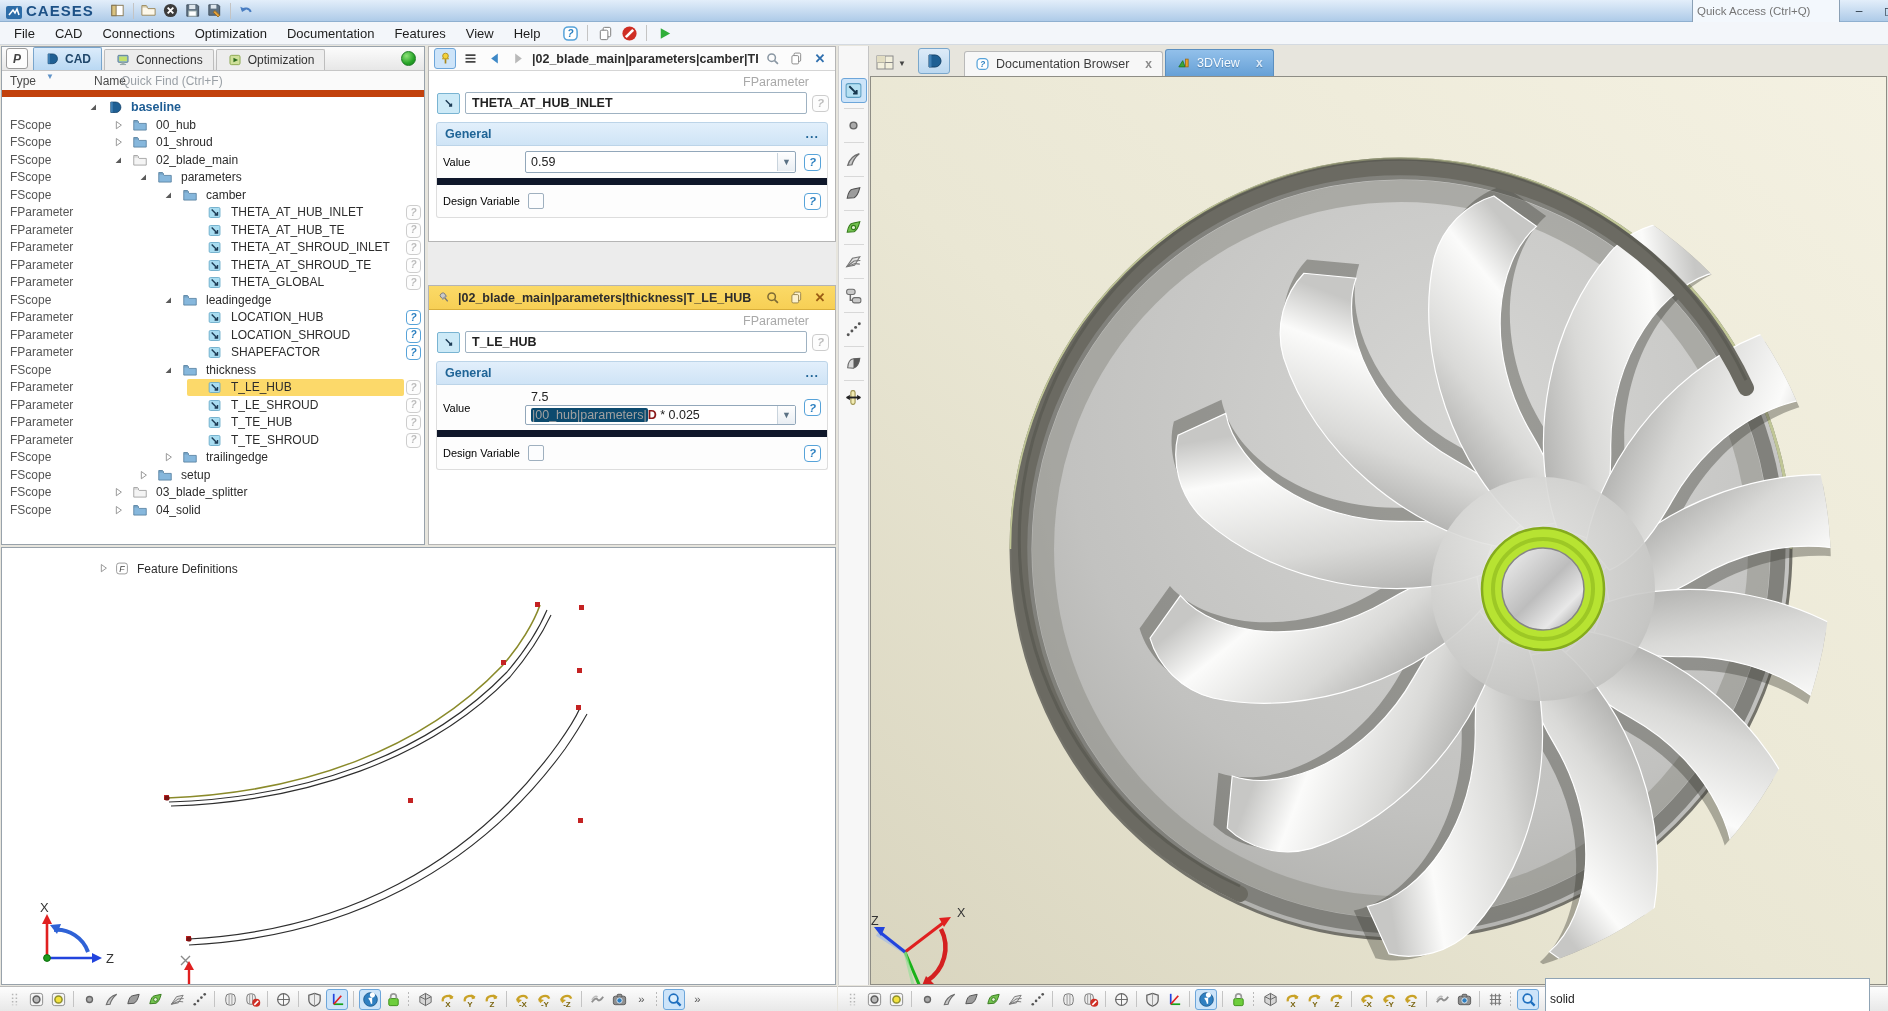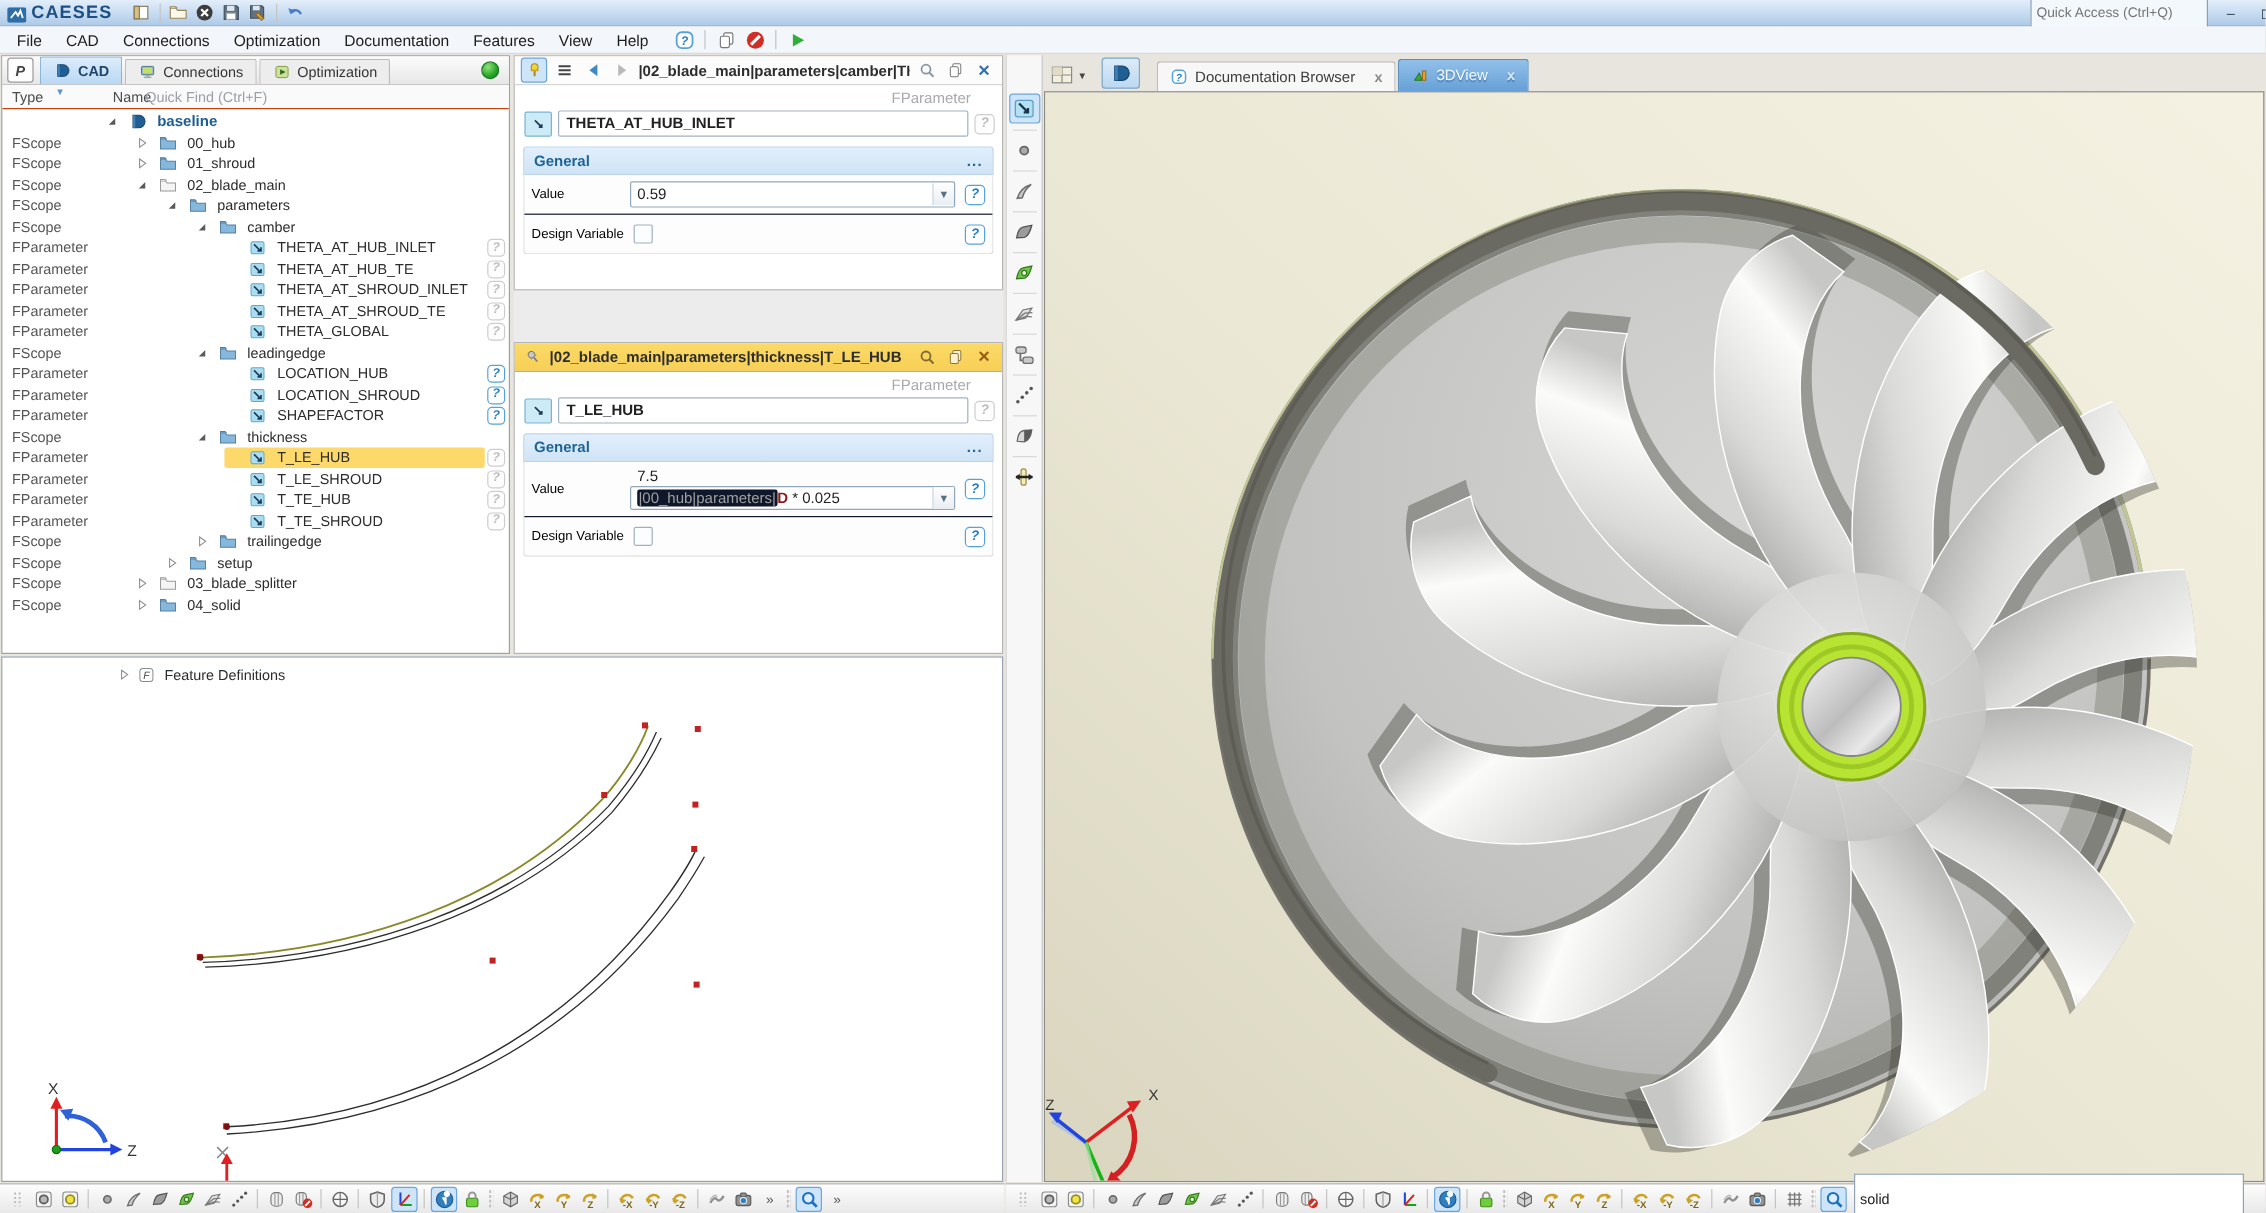--- a/index.html
+++ b/index.html
@@ -29,21 +29,21 @@
   box-sizing:border-box;display:flex;flex-direction:column}
 #ltabs{height:23px;background:linear-gradient(#fcfcfc,#e7e7e7);border-bottom:1px solid #c6c6c6;display:flex;align-items:flex-end;padding-left:3px;position:relative}
 .ltab{display:flex;align-items:center;gap:5px;height:20px;padding:0 10px;font-size:12px;color:#333;
   border:1px solid #bdbdbd;border-bottom:none;background:#ededed;margin-right:2px;border-radius:2px 2px 0 0}
 .ltab.active{background:linear-gradient(#dcecfb,#b9d8f3);border-color:#79a5cc;height:22px;font-weight:bold;color:#20476b}
 .ltab svg{width:16px;height:14px}
 #pbtn{width:20px;height:19px;border:1px solid #9b9b9b;border-radius:3px;background:#fdfdfd;display:flex;align-items:center;justify-content:center;
   font-weight:bold;font-style:italic;font-size:12px;color:#444;margin:0 5px 1px 1px}
 #kernel-light{position:absolute;right:8px;top:4px;width:13px;height:13px;border-radius:50%;
   background:radial-gradient(circle at 35% 30%,#8fe37a,#27a427 60%,#157c1c);border:1px solid #1c7a22}
-#tree-header{height:19px;display:flex;align-items:center;font-size:12px;color:#4a4a4a;background:#fafafa;border-bottom:1px solid #c2410c;position:relative}
+#tree-header{height:19px;display:flex;align-items:center;font-size:12px;color:#4a4a4a;background:#fafafa;border-bottom:7px solid #c2410c;position:relative}
 #col-type{position:absolute;left:8px}
 #sort-caret{position:absolute;left:44px;top:1px;font-size:8px;color:#5f93c8}
 #col-name{position:absolute;left:92px}
 #quick-find{position:absolute;left:119px;color:#9aa0a6}
 #tree-body{position:relative;flex:1}
 .trow{position:absolute;left:0;width:100%;height:17.5px;line-height:17.5px;font-size:12px;white-space:nowrap}
 .trow .selbg{position:absolute;top:0;height:17px;right:20px;background:#fcd96a;border-radius:2px;z-index:0}
 .ttype{position:absolute;left:8px;color:#555;z-index:1}
 .texp{position:absolute;width:14px;height:17px;z-index:1}
 .texp svg{width:13px;height:13px;margin-top:2px}
@@ -71,32 +71,32 @@
 .typelabel{text-align:right;color:#a9a9a9;font-size:12.5px;padding:4px 26px 2px 0}
 .namerow{display:flex;align-items:center;gap:5px;padding:1px 6px 6px 8px}
 .namefield{flex:1;height:20px;border:1px solid #9fb2c2;border-radius:2px;display:flex;align-items:center;
   padding:0 6px;font-weight:bold;font-size:12.5px;color:#222;background:#fff}
 .iconbox{width:21px;height:19px;border:1px solid #79b4d2;background:#cdeaf7;border-radius:2px;display:flex;align-items:center;justify-content:center}
 .iconbox svg{width:14px;height:13px}
 .sect{margin:2px 7px 0 7px;background:linear-gradient(#e2effb,#cfe4f6);border:1px solid #bcd4e8;border-radius:3px 3px 0 0;
   color:#1f6496;font-weight:bold;font-size:12.5px;padding:4px 8px;display:flex;align-items:center}
 .sect .dots{margin-left:auto;color:#1f6496;font-weight:bold;letter-spacing:1px}
 .frows{margin:0 7px;border:1px solid #ddd;border-top:none;border-radius:0 0 3px 3px;background:#fdfdfd}
-.frow{display:flex;align-items:center;padding:5px 6px;border-top:1px solid #0f172a;min-height:22px}
+.frow{display:flex;align-items:center;padding:5px 6px;border-top:7px solid #0f172a;min-height:22px}
 .frow:first-child{border-top:none}
 .flabel{width:82px;color:#000000;font-size:11px;flex:none}
 .combo{flex:1;height:20px;border:1px solid #92a7ba;background:#fff;display:flex;align-items:center;font-size:12.5px;padding:0 0 0 5px;border-radius:2px}
 .combo .val{flex:1;color:#222}
 .caretbtn{width:17px;height:18px;border-left:1px solid #c9d4dd;display:flex;align-items:center;justify-content:center;color:#5a7184;font-size:9px;background:linear-gradient(#fefefe,#e9eef3)}
 .frow .hb{margin-left:8px;flex:none}
 .checkbox{width:14px;height:14px;border:1px solid #9fb0bf;background:#fcfdfe;border-radius:2px}
 .spacer{flex:1}
 .exprwrap{flex:1;display:flex;flex-direction:column;gap:1px}
 .result{font-size:12.5px;color:#222;padding-left:6px}
-.expr-scope{color:#a0a0a0;background:#0f172a;border-radius:2px;padding:0 1px}
+.expr-scope{color:#a0a0a0;background:#0c4a6e;border-radius:2px;padding:0 1px}
 .expr-d{color:#8b1a1a;font-weight:bold}
 .expr-rest{color:#222}
 
 #vp2d{position:absolute;left:1px;top:547px;width:835px;height:438px;background:#fff;border:1px solid #98a2ab;box-sizing:border-box}
 
 #side-tb{position:absolute;left:838px;top:46px;width:31px;height:939px;background:#f7f7f7;border-left:1px solid #d2d2d2;border-right:1px solid #c4c4c4;
   display:flex;flex-direction:column;align-items:center;padding-top:30px;box-sizing:border-box}
 #side-tb .ic{width:24px;height:23px;margin:2px 0}
 #side-tb .ic svg{width:19px;height:19px}
 #side-tb .hsep{width:20px;height:1px;background:#d8d8d8;margin:3px 0}

